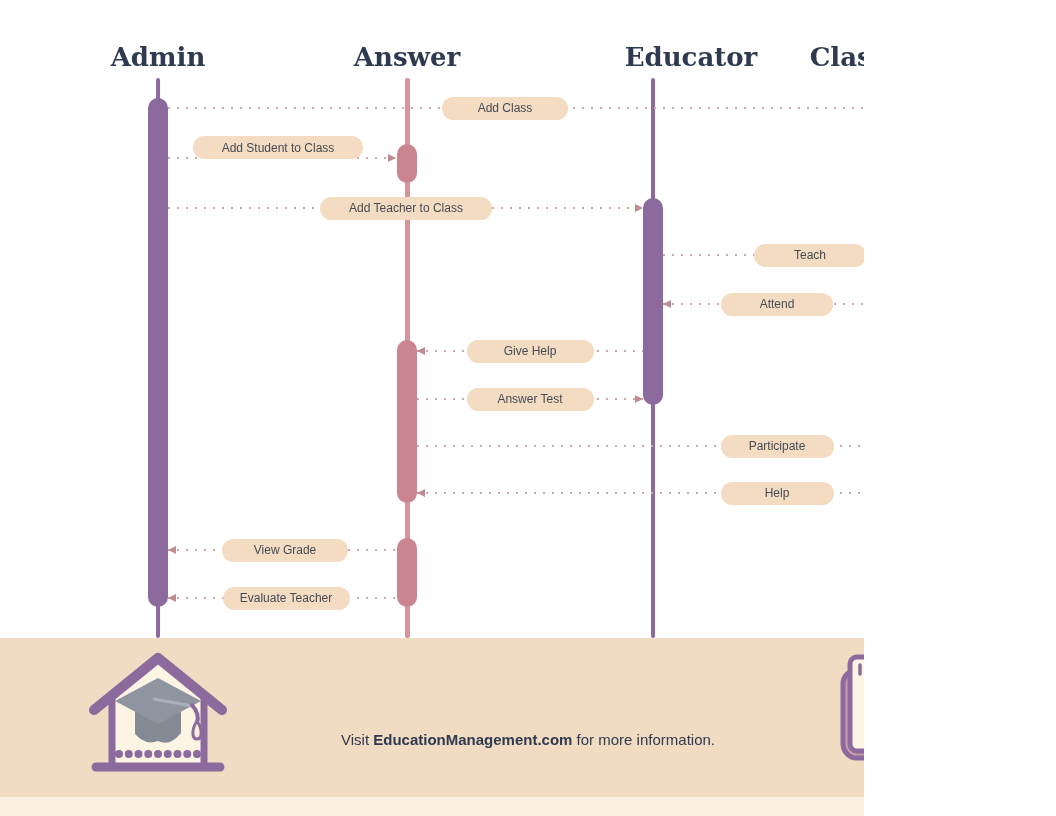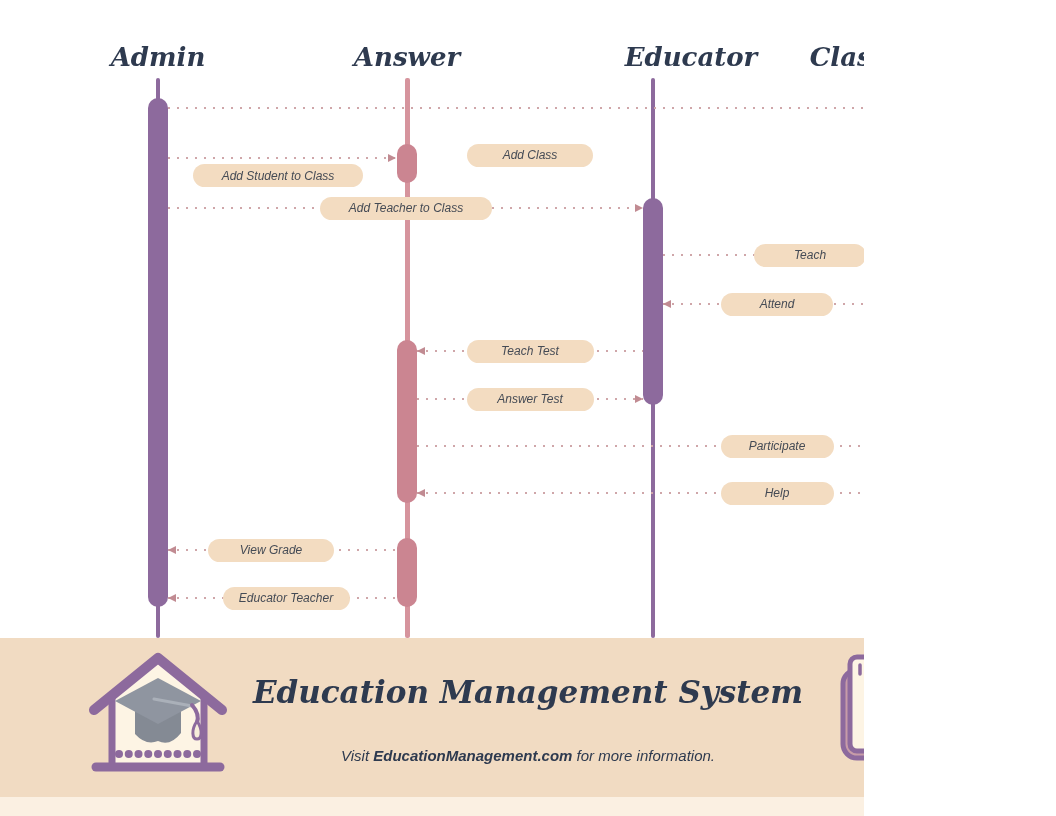--- a/index.html
+++ b/index.html
@@ -5,21 +5,20 @@
   html,body { margin:0; padding:0; }
   body {
     font-family: "Liberation Sans", "DejaVu Sans", sans-serif;
     background:#ffffff;
   }
   .canvas {
     position:relative;
     width:864px; height:816px;
     background:var(--page-bg, #ffffff);
     overflow:hidden;
-    font-style:italic;
   }
   .actor-label {
     position:absolute; top:42px;
     transform:translateX(-50%);
     font-family:"DejaVu Serif","Liberation Serif",serif;
     font-weight:700; font-size:26px;
     color:var(--heading-text,#2e3a4f);
     white-space:nowrap;
     z-index:5;
   }
@@ -48,21 +47,21 @@
     text-align:center;
     font-family:"DejaVu Serif","Liberation Serif",serif;
     font-weight:700; font-size:31px;
     color:var(--heading-text,#2e3a4f);
     margin:0;
   }
   .footer-sub {
     position:absolute; left:0; right:0; top:93px;
     text-align:center; font-size:15px;
     color:var(--heading-text,#333f50);
-    margin:16px;
+    margin:0;
   }
   .footer-sub b { font-weight:700; }
   .icon-house { position:absolute; left:88px; top:14px; }
   .icon-book  { position:absolute; left:833px; top:10px; }
 </style>
 </head>
 <body>
 
 <div class="canvas">
 
@@ -76,51 +75,51 @@
       <div class="actor-label" style="left: 848px;">Class</div>
       <div class="lifeline" style="left: 897.5px; top: 78px; width: 5px; height: 560px; background: rgb(214, 148, 157);"></div>
       <div class="activation" style="left: 148px; top: 98px; height: 509px; background: rgb(141, 106, 157);"></div>
       <div class="activation" style="left: 397px; top: 144px; height: 39px; background: rgb(203, 133, 145);"></div>
       <div class="activation" style="left: 397px; top: 340px; height: 163px; background: rgb(203, 133, 145);"></div>
       <div class="activation" style="left: 397px; top: 538px; height: 69px; background: rgb(203, 133, 145);"></div>
       <div class="activation" style="left: 643px; top: 198px; height: 207px; background: rgb(141, 106, 157);"></div>
       <div class="activation" style="left: 890px; top: 98px; height: 409px; background: rgb(203, 133, 145);"></div>
       <div class="msg-line" style="left: 168px; top: 107px; width: 722px; background-image: repeating-linear-gradient(to right, rgb(207, 166, 169) 0px, rgb(207, 166, 169) 2.2px, transparent 2.2px, transparent 9px);"></div>
       <div class="msg-arrow" style="top: 104px; left: 882px; border-left: 8px solid rgb(193, 139, 146);"></div>
-      <div class="msg-pill" style="left: 467px; top: 96.5px; width: 126px; margin-top: 47px;">Add Class</div>
+      <div class="msg-pill" style="left: 442px; top: 96.5px; width: 126px;">Add Class</div>
       <div class="msg-line" style="left: 168px; top: 157px; width: 228px; background-image: repeating-linear-gradient(to right, rgb(207, 166, 169) 0px, rgb(207, 166, 169) 2.2px, transparent 2.2px, transparent 9px);"></div>
       <div class="msg-arrow" style="top: 154px; left: 388px; border-left: 8px solid rgb(193, 139, 146);"></div>
-      <div class="msg-pill" style="left: 193px; top: 136px; width: 170px; margin-top: 28px;">Add Student to Class</div>
+      <div class="msg-pill" style="left: 193px; top: 136px; width: 170px;">Add Student to Class</div>
       <div class="msg-line" style="left: 168px; top: 207px; width: 475px; background-image: repeating-linear-gradient(to right, rgb(207, 166, 169) 0px, rgb(207, 166, 169) 2.2px, transparent 2.2px, transparent 9px);"></div>
       <div class="msg-arrow" style="top: 204px; left: 635px; border-left: 8px solid rgb(193, 139, 146);"></div>
       <div class="msg-pill" style="left: 320px; top: 196.5px; width: 172px;">Add Teacher to Class</div>
       <div class="msg-line" style="left: 663px; top: 254px; width: 227px; background-image: repeating-linear-gradient(to right, rgb(207, 166, 169) 0px, rgb(207, 166, 169) 2.2px, transparent 2.2px, transparent 9px);"></div>
       <div class="msg-arrow" style="top: 251px; left: 882px; border-left: 8px solid rgb(193, 139, 146);"></div>
       <div class="msg-pill" style="left: 754px; top: 243.5px; width: 112px;">Teach</div>
       <div class="msg-line" style="left: 663px; top: 303px; width: 227px; background-image: repeating-linear-gradient(to right, rgb(207, 166, 169) 0px, rgb(207, 166, 169) 2.2px, transparent 2.2px, transparent 9px);"></div>
       <div class="msg-arrow" style="top: 300px; left: 663px; border-right: 8px solid rgb(193, 139, 146);"></div>
       <div class="msg-pill" style="left: 721px; top: 292.5px; width: 112px;">Attend</div>
       <div class="msg-line" style="left: 417px; top: 350px; width: 226px; background-image: repeating-linear-gradient(to right, rgb(207, 166, 169) 0px, rgb(207, 166, 169) 2.2px, transparent 2.2px, transparent 9px);"></div>
       <div class="msg-arrow" style="top: 347px; left: 417px; border-right: 8px solid rgb(193, 139, 146);"></div>
-      <div class="msg-pill" style="left: 466.5px; top: 339.5px; width: 127px;">Teach Test</div>
+      <div class="msg-pill" style="left: 466.5px; top: 339.5px; width: 127px;">Give Help</div>
       <div class="msg-line" style="left: 417px; top: 398px; width: 226px; background-image: repeating-linear-gradient(to right, rgb(207, 166, 169) 0px, rgb(207, 166, 169) 2.2px, transparent 2.2px, transparent 9px);"></div>
       <div class="msg-arrow" style="top: 395px; left: 635px; border-left: 8px solid rgb(193, 139, 146);"></div>
       <div class="msg-pill" style="left: 466.5px; top: 387.5px; width: 127px;">Answer Test</div>
       <div class="msg-line" style="left: 417px; top: 445px; width: 473px; background-image: repeating-linear-gradient(to right, rgb(207, 166, 169) 0px, rgb(207, 166, 169) 2.2px, transparent 2.2px, transparent 9px);"></div>
       <div class="msg-arrow" style="top: 442px; left: 882px; border-left: 8px solid rgb(193, 139, 146);"></div>
       <div class="msg-pill" style="left: 720.5px; top: 434.5px; width: 113px; text-align: right;">Participate</div>
       <div class="msg-line" style="left: 417px; top: 492px; width: 473px; background-image: repeating-linear-gradient(to right, rgb(207, 166, 169) 0px, rgb(207, 166, 169) 2.2px, transparent 2.2px, transparent 9px);"></div>
       <div class="msg-arrow" style="top: 489px; left: 417px; border-right: 8px solid rgb(193, 139, 146);"></div>
       <div class="msg-pill" style="left: 720.5px; top: 481.5px; width: 113px;">Help</div>
       <div class="msg-line" style="left: 168px; top: 549px; width: 229px; background-image: repeating-linear-gradient(to right, rgb(207, 166, 169) 0px, rgb(207, 166, 169) 2.2px, transparent 2.2px, transparent 9px);"></div>
       <div class="msg-arrow" style="top: 546px; left: 168px; border-right: 8px solid rgb(193, 139, 146);"></div>
-      <div class="msg-pill" style="left: 208px; top: 538.5px; width: 126px;">View Grade</div>
+      <div class="msg-pill" style="left: 222px; top: 538.5px; width: 126px;">View Grade</div>
       <div class="msg-line" style="left: 168px; top: 597px; width: 229px; background-image: repeating-linear-gradient(to right, rgb(207, 166, 169) 0px, rgb(207, 166, 169) 2.2px, transparent 2.2px, transparent 9px);"></div>
       <div class="msg-arrow" style="top: 594px; left: 168px; border-right: 8px solid rgb(193, 139, 146);"></div>
-      <div class="msg-pill" style="left: 222.5px; top: 586.5px; width: 127px;">Educator Teacher</div>
+      <div class="msg-pill" style="left: 222.5px; top: 586.5px; width: 127px;">Evaluate Teacher</div>
     </div>
 
   <div class="footer">
 
     <svg class="icon-house" width="140" height="126" viewBox="0 0 140 126">
       <path d="M24,44 L70,8 L116,44 L116,112 L24,112 Z" fill="#fdf4e4"></path>
       <path d="M24,46 V112" stroke="#8d6a9d" stroke-width="7" stroke-linecap="round" fill="none"></path>
       <path d="M116,46 V112" stroke="#8d6a9d" stroke-width="7" stroke-linecap="round" fill="none"></path>
       <path d="M6,58 L70,6 L134,58" fill="none" stroke="#8d6a9d" stroke-width="10" stroke-linecap="round" stroke-linejoin="round"></path>
       <path d="M8,115 H132" stroke="#8d6a9d" stroke-width="9" stroke-linecap="round"></path>
@@ -135,21 +134,20 @@
           <circle cx="50.5" cy="102" r="4"></circle>
         <circle cx="60.25" cy="102" r="4"></circle>
           <circle cx="70" cy="102" r="4"></circle>
           <circle cx="79.75" cy="102" r="4"></circle>
         <circle cx="89.5" cy="102" r="4"></circle>
           <circle cx="99.25" cy="102" r="4"></circle>
           <circle cx="109" cy="102" r="4"></circle>
       </g>
     </svg>
 
-    <h1 class="footer-title">Education Management System</h1>
     <p class="footer-sub"><span>Visit </span><b>EducationManagement.com</b><span> for more information.</span></p>
 
     <svg class="icon-book" width="132" height="130" viewBox="0 0 132 130">
       <rect x="10" y="22" width="112" height="88" rx="14" fill="#c79ca8" stroke="#8d6a9d" stroke-width="5"></rect>
       <rect x="50" y="100" width="34" height="18" rx="8" fill="#fdf4e4" stroke="#8d6a9d" stroke-width="5"></rect>
       <rect x="17" y="9" width="46" height="94" rx="7" fill="#fdf4e4" stroke="#8d6a9d" stroke-width="5"></rect>
       <rect x="69" y="9" width="46" height="94" rx="7" fill="#fdf4e4" stroke="#8d6a9d" stroke-width="5"></rect>
       <g stroke="#8d6a9d" stroke-width="3.5" stroke-linecap="round">
         <path d="M27,17 V26"></path>
           <path d="M36,17 V26"></path>

